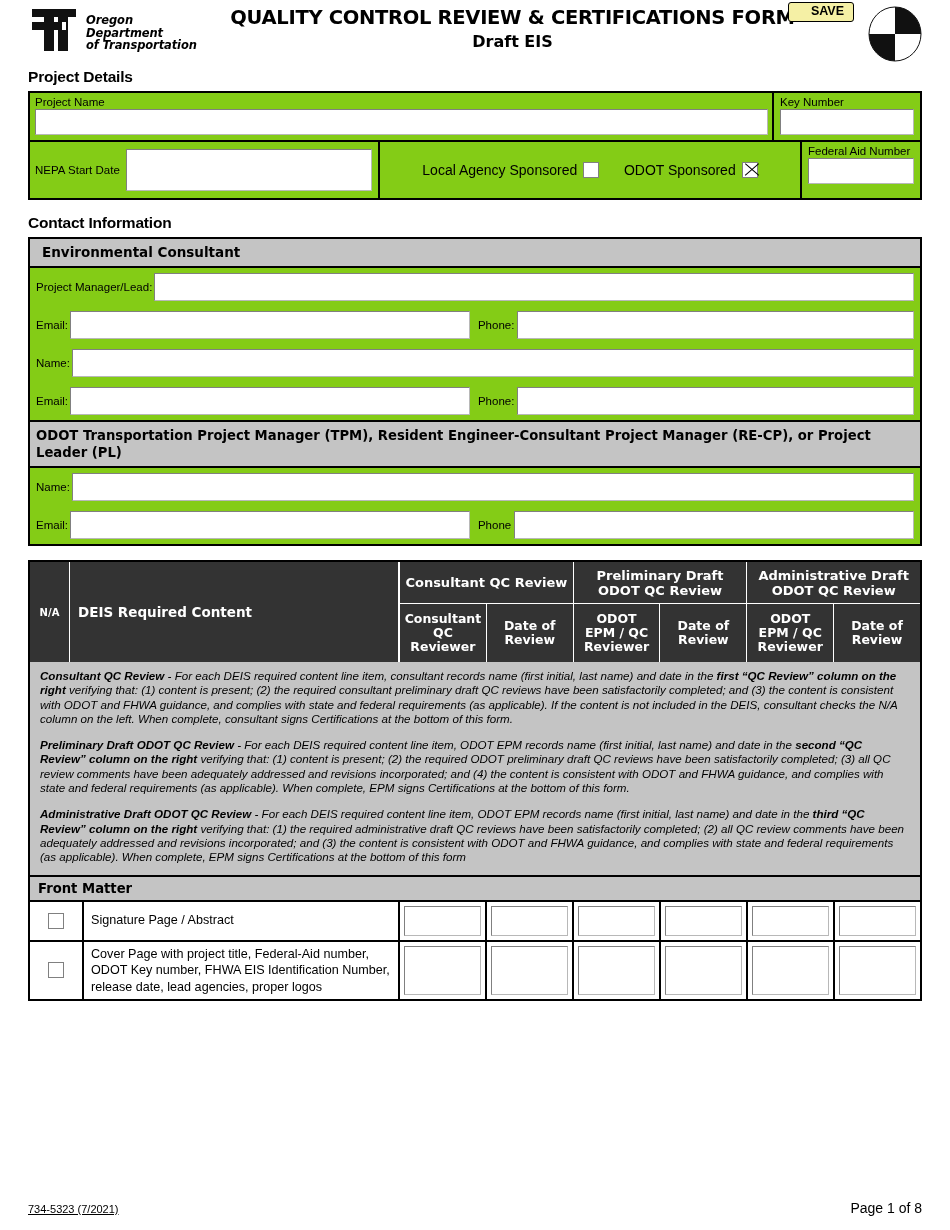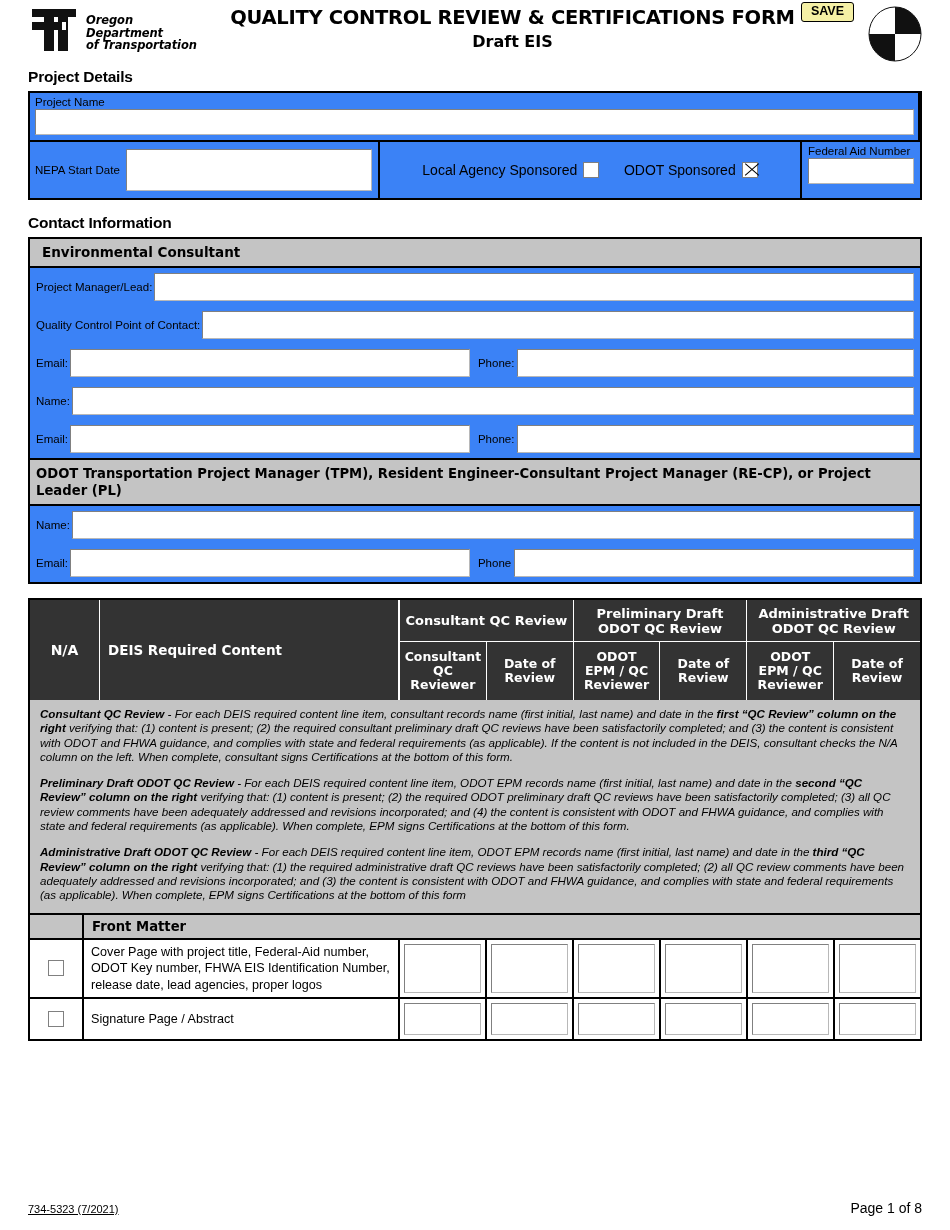--- a/index.html
+++ b/index.html
@@ -37,34 +37,34 @@
   }
   .title-sub {
     font-family: "DejaVu Sans", sans-serif;
     font-weight: bold; font-size: 16px; line-height: 22px; margin-top: 1px;
   }
   .save-btn {
     position: absolute; right: 68px; top: 2px;
     background: #f5f0a5; border: 1.4px solid #000; border-radius: 3px;
     font-family: "Liberation Sans", sans-serif;
     font-size: 12.5px; font-weight: bold; color: #000;
-    padding: 1px 9px 2px 9px; line-height: 15px;
+    padding: 1px 9px 2px 22px; line-height: 15px;
     cursor: pointer;
   }
   .circle-icon { position: absolute; right: 0px; top: 6px; width: 54px; height: 56px; }
 
   
   .sec-heading {
     font-family: Liberation Sans, sans-serif;
     font-weight: bold; font-size: 15.5px;
     margin: 0 0 5px 0; letter-spacing: -0.2px;
   }
 
   
-  .outer-box { border: 2px solid #000; background: #3b82f6; }
+  .outer-box { border: 2px solid #000; background: #84cc16; }
   .field-input {
     border: 1.5px solid #9a9a9a;
     border-top-color: #808080; border-left-color: #808080;
     border-right-color: #b8b8b8; border-bottom-color: #b8b8b8;
     background: #ffffff; height: 26px;
   }
   .lbl { font-size: 11.5px; line-height: 13px; white-space: nowrap; }
 
   
   #project-details { margin-bottom: 14px; }
@@ -103,22 +103,22 @@
   .ci-row .lbl { flex: 0 0 auto; padding-right: 2px; }
   .ci-row .field-input { flex: 1 1 auto; height: 28px; }
   .ci-row .field-input.half { flex: 0 0 400px; }
   .ci-row .mid-lbl { flex: 0 0 auto; padding: 0 3px 0 8px; }
 
   
   #qc-review { }
   .qc-table { border: 2px solid #000; }
   .qc-head { background: #333333; color: #ffffff; display: flex; }
   .qc-head-left { display: flex; flex: 0 0 370px; border-right: 2px solid #fff; }
-  .qc-na { width: 70px; display: flex; align-items: center; justify-content: center;
-           font-family: "DejaVu Sans", sans-serif; font-weight: bold; font-size: 14px;
+  .qc-na { width: 40px; display: flex; align-items: center; justify-content: center;
+           font-family: "DejaVu Sans", sans-serif; font-weight: bold; font-size: 10px;
            border-right: 1.5px solid #fff; }
   .qc-content-h { flex: 1 1 auto; display: flex; align-items: center; padding-left: 8px;
                   font-family: "DejaVu Sans", sans-serif; font-weight: bold; font-size: 13.5px; }
   .qc-head-right { flex: 1 1 auto; display: flex; flex-direction: column; }
   .qc-grp-row { display: flex; height: 42px; }
   .qc-grp {
     flex: 1 1 0; display: flex; align-items: center; justify-content: center; text-align: center;
     font-family: "DejaVu Sans", sans-serif; font-weight: bold; font-size: 13px; line-height: 15px;
     border-right: 1.5px solid #fff; border-bottom: 1.5px solid #fff; padding: 0 2px;
   }
@@ -132,21 +132,21 @@
   .qc-sub:last-child { border-right: none; }
 
   .qc-instructions { background: #c4c4c4; padding: 7px 10px 10px 10px; border-bottom: 2px solid #000; }
   .qc-instructions p {
     margin: 0 0 12px 0; font-size: 11.6px; line-height: 14.3px;
     font-style: italic; font-family: "Liberation Sans", sans-serif;
   }
   .qc-instructions p:last-child { margin-bottom: 0; }
   .qc-instructions b { font-weight: bold; font-style: italic; }
 
-  .qc-group-row { display: flex; background: #c4c4c4; border-bottom: 2px solid #000; }
+  .qc-group-row { display: flex; background: #c4c4c4; border-bottom: 2px solid #000; flex-direction: column; }
   .qc-group-na { width: 54px; border-right: 2px solid #000; }
   .qc-group-label { flex: 1 1 auto; padding: 4px 0 4px 8px;
                     font-family: "DejaVu Sans", sans-serif; font-weight: bold; font-size: 13.2px; }
 
   .qc-item-row { display: flex; border-bottom: 2px solid #000; min-height: 40px; }
   .qc-item-row:last-child { border-bottom: none; }
   .qc-item-na { width: 54px; display: flex; align-items: center; justify-content: center;
                 border-right: 2px solid #000; }
   .qc-item-text { flex: 0 0 316px; padding: 4px 6px 4px 7px; font-size: 12.6px; line-height: 16.5px;
                   border-right: 2px solid #000; display: flex; align-items: center; }
@@ -203,20 +203,24 @@
   </div>
 
   <div class="sec-heading">Project Details</div>
 
   <div class="outer-box" id="project-details">
     <div class="pd-row1">
       <div class="pd-name-cell">
         <div class="lbl">Project Name</div>
         <div class="field-input"></div>
       </div>
+      <div class="pd-key-cell">
+        <div class="lbl">Key Number</div>
+        <div class="field-input"></div>
+      </div>
     </div>
 
     <div class="pd-row2">
       <div class="pd-nepa-cell">
         <span class="lbl">NEPA Start Date</span>
         <div class="field-input"></div>
       </div>
       <div class="pd-spon-cell">
         <span class="spon-item">
           <span>Local Agency Sponsored</span>
@@ -238,24 +242,20 @@
 
   <div class="outer-box" id="contact-info">
 
     <div class="ci-band first">Environmental Consultant</div>
 
     <div class="ci-row">
       <span class="lbl">Project Manager/Lead:</span>
       <div class="field-input"></div>
     </div>
 
-    <div class="ci-row">
-      <span class="lbl">Quality Control Point of Contact:</span>
-      <div class="field-input"></div>
-    </div>
 
     <div class="ci-row">
       <span class="lbl">Email:</span>
       <div class="field-input half"></div>
       <span class="lbl mid-lbl">Phone:</span>
       <div class="field-input"></div>
     </div>
 
 
     <div class="ci-row">
@@ -340,21 +340,21 @@
 
     <div class="qc-group-row">
       <div class="qc-group-na"></div>
       <div class="qc-group-label">Front Matter</div>
     </div>
 
     <div class="qc-item-row">
       <div class="qc-item-na">
         <span class="cbox"></span>
       </div>
-      <div class="qc-item-text">Cover Page with project title, Federal-Aid number, ODOT Key number, FHWA EIS Identification Number, release date, lead agencies, proper logos</div>
+      <div class="qc-item-text">Signature Page / Abstract</div>
       <div class="qc-item-inputs">
         <div class="qc-cellwrap">
             <div class="field-input"></div>
           </div>
         <div class="qc-cellwrap">
             <div class="field-input"></div>
           </div>
         <div class="qc-cellwrap">
             <div class="field-input"></div>
           </div>
@@ -367,21 +367,21 @@
         <div class="qc-cellwrap">
             <div class="field-input"></div>
           </div>
       </div>
     </div>
 
     <div class="qc-item-row">
       <div class="qc-item-na">
         <span class="cbox"></span>
       </div>
-      <div class="qc-item-text">Signature Page / Abstract</div>
+      <div class="qc-item-text">Cover Page with project title, Federal-Aid number, ODOT Key number, FHWA EIS Identification Number, release date, lead agencies, proper logos</div>
       <div class="qc-item-inputs">
         <div class="qc-cellwrap">
             <div class="field-input"></div>
           </div>
         <div class="qc-cellwrap">
             <div class="field-input"></div>
           </div>
         <div class="qc-cellwrap">
             <div class="field-input"></div>
           </div>

